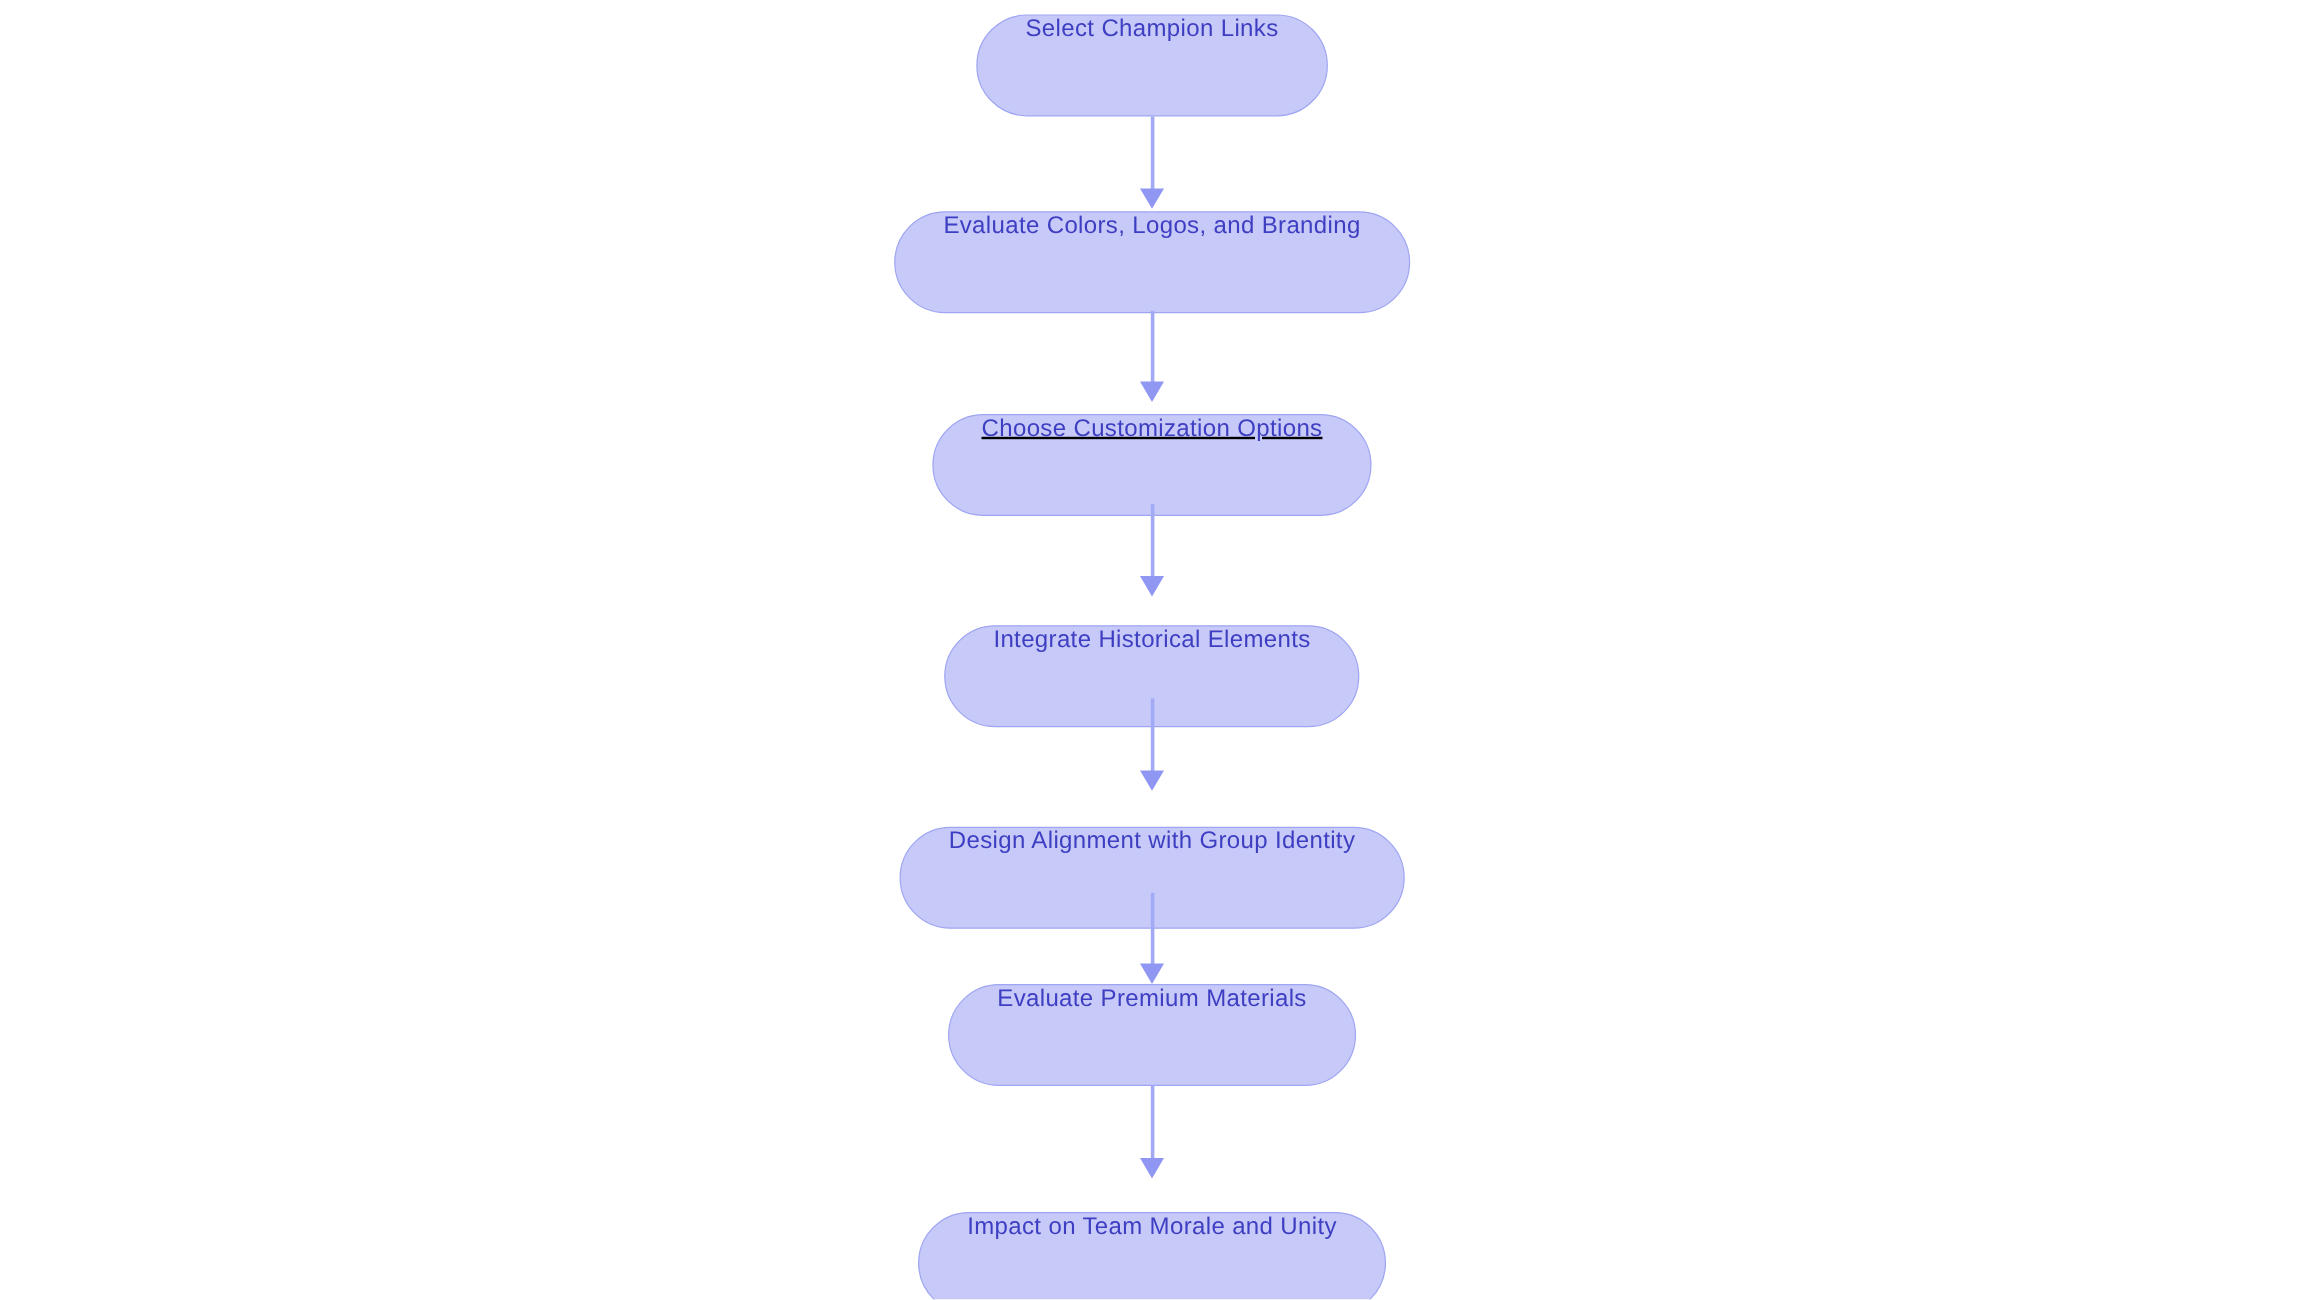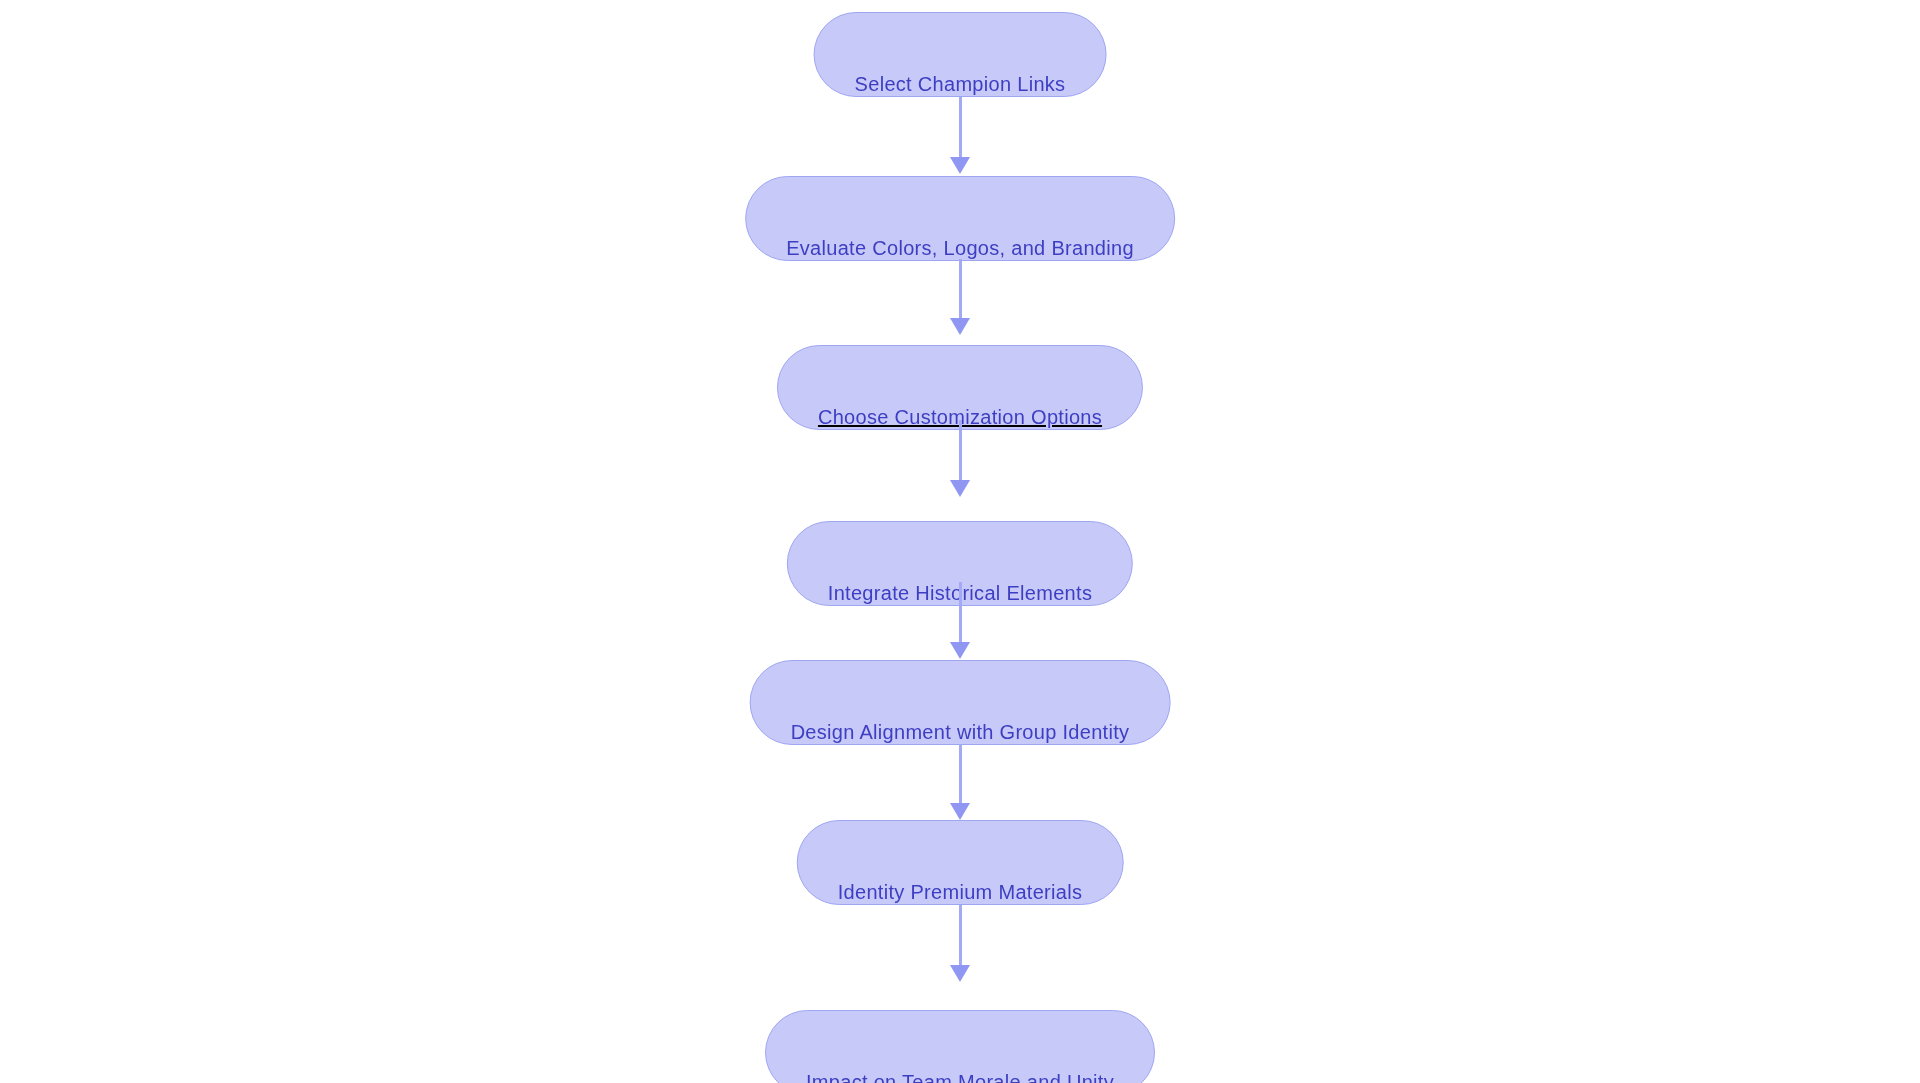--- a/index.html
+++ b/index.html
@@ -22,37 +22,37 @@
     background: var(--background);
     overflow: hidden;
   }
   .node {
     position: absolute;
     left: 50%;
     transform: translateX(-50%);
     height: 85px;
     padding: 0 40px;
     display: inline-flex;
-    align-items: flex-end;
+    align-items: flex-start;
     justify-content: center;
     white-space: nowrap;
     background: var(--node-fill);
     border: 1.5px solid var(--node-border);
     border-radius: 42.5px;
   }
   .node-label {
     color: var(--node-text);
     font-size: 20px;
     letter-spacing: 0.3px;
   }
   .n1 { top: 12px; }
   .n2 { top: 176px; }
   .n3 { top: 345px; text-decoration: underline; }
   .n4 { top: 521px; }
-  .n5 { top: 660px; }
+  .n5 { top: 689px; }
   .n6 { top: 820px; }
   .n7 { top: 1010px; }
 
   .arrow {
     position: absolute;
     left: 50%;
     transform: translateX(-50%);
     width: 22px;
   }
   .a1 { top: 97px;  height: 77px; }
@@ -126,21 +126,21 @@
   <div class="node n5">
     <span class="node-label">Design Alignment with Group Identity</span>
   </div>
 
   <div class="arrow a5">
     <span class="arrow-line"></span>
     <span class="arrow-head"></span>
   </div>
 
   <div class="node n6">
-    <span class="node-label">Identity Premium Materials</span>
+    <span class="node-label">Evaluate Premium Materials</span>
   </div>
 
   <div class="arrow a6">
     <span class="arrow-line"></span>
     <span class="arrow-head"></span>
   </div>
 
   <div class="node n7">
     <span class="node-label">Impact on Team Morale and Unity</span>
   </div>

